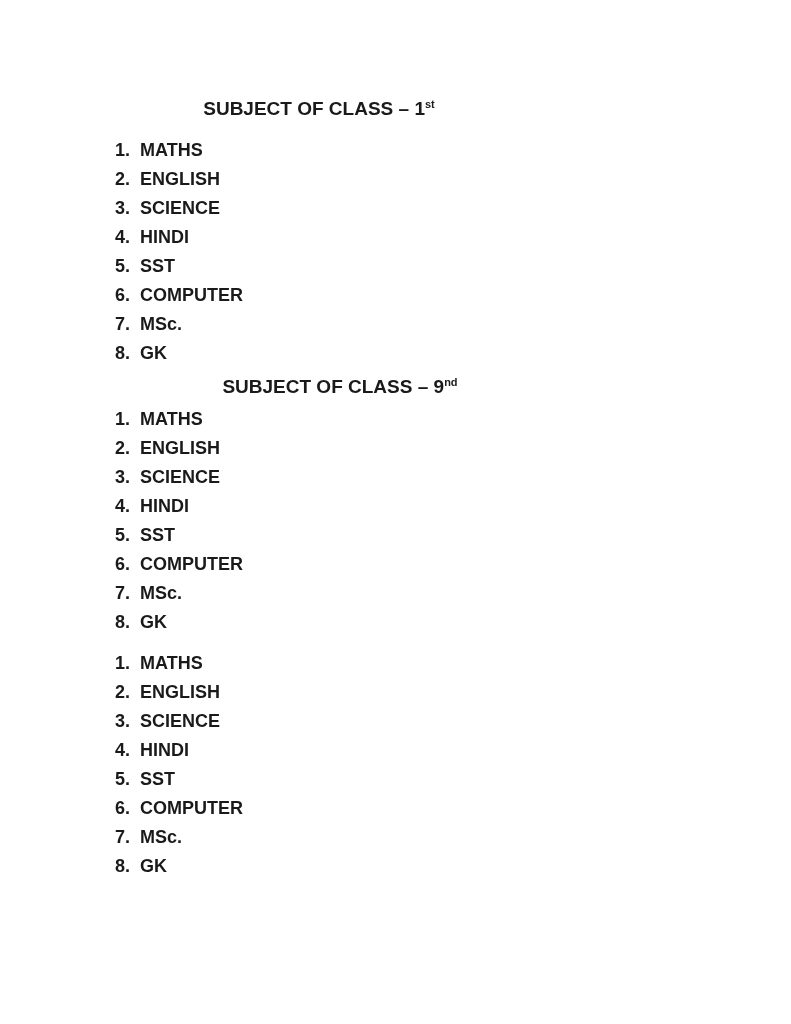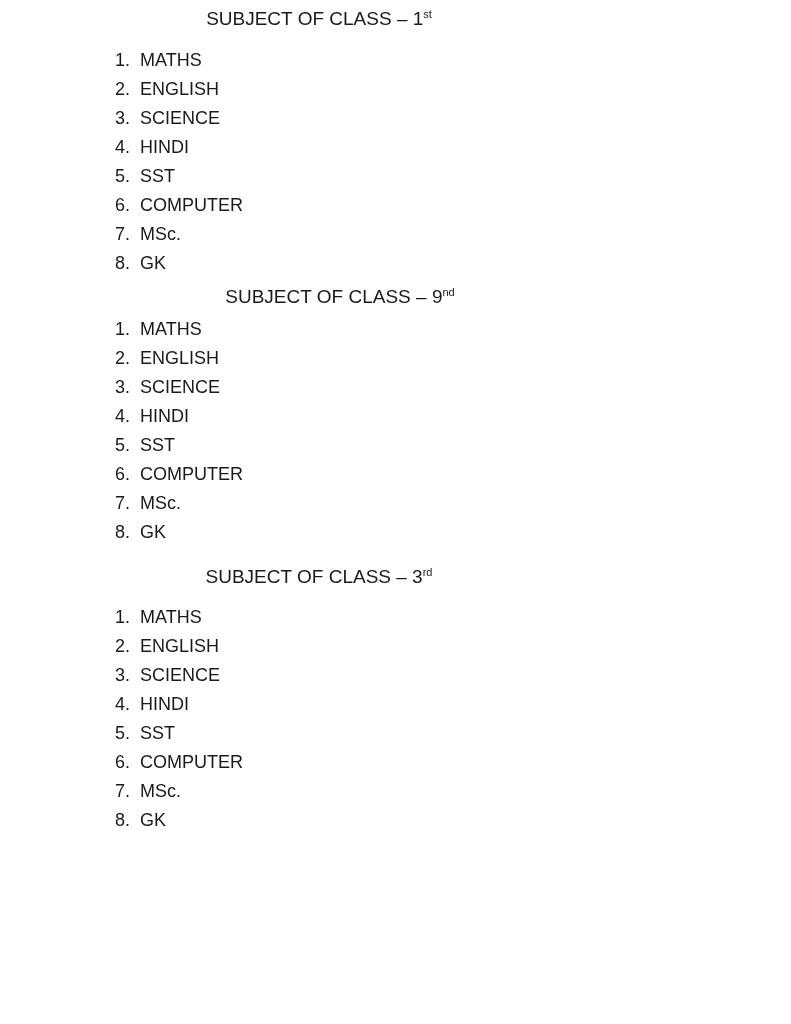--- a/index.html
+++ b/index.html
@@ -8,21 +8,22 @@
     background: #ffffff;
   }
   .page {
     position: relative;
     width: 638px;
     height: 1024px;
     box-sizing: border-box;
     background: #ffffff;
     color: #1a1a1a;
     font-family: "Liberation Sans", sans-serif;
-    font-weight: normal;
+    font-weight: bold;
+    padding-top: 90px;
     overflow: hidden;
   }
   .heading {
     font-size: 19px;
     line-height: 29px;
     text-align: center;
     white-space: nowrap;
   }
   .heading .sup {
     font-size: 11px;
@@ -125,21 +126,20 @@
     <div class="item">
         <span class="num">7.</span>
         <span>MSc.</span>
       </div>
     <div class="item">
         <span class="num">8.</span>
         <span>GK</span>
       </div>
   </div>
 
-  <div class="heading heading-3"><span>SUBJECT OF CLASS – 3</span><span class="sup">rd</span></div>
 
   <div class="list list-3">
     <div class="item">
         <span class="num">1.</span>
         <span>MATHS</span>
       </div>
     <div class="item">
         <span class="num">2.</span>
         <span>ENGLISH</span>
       </div>

